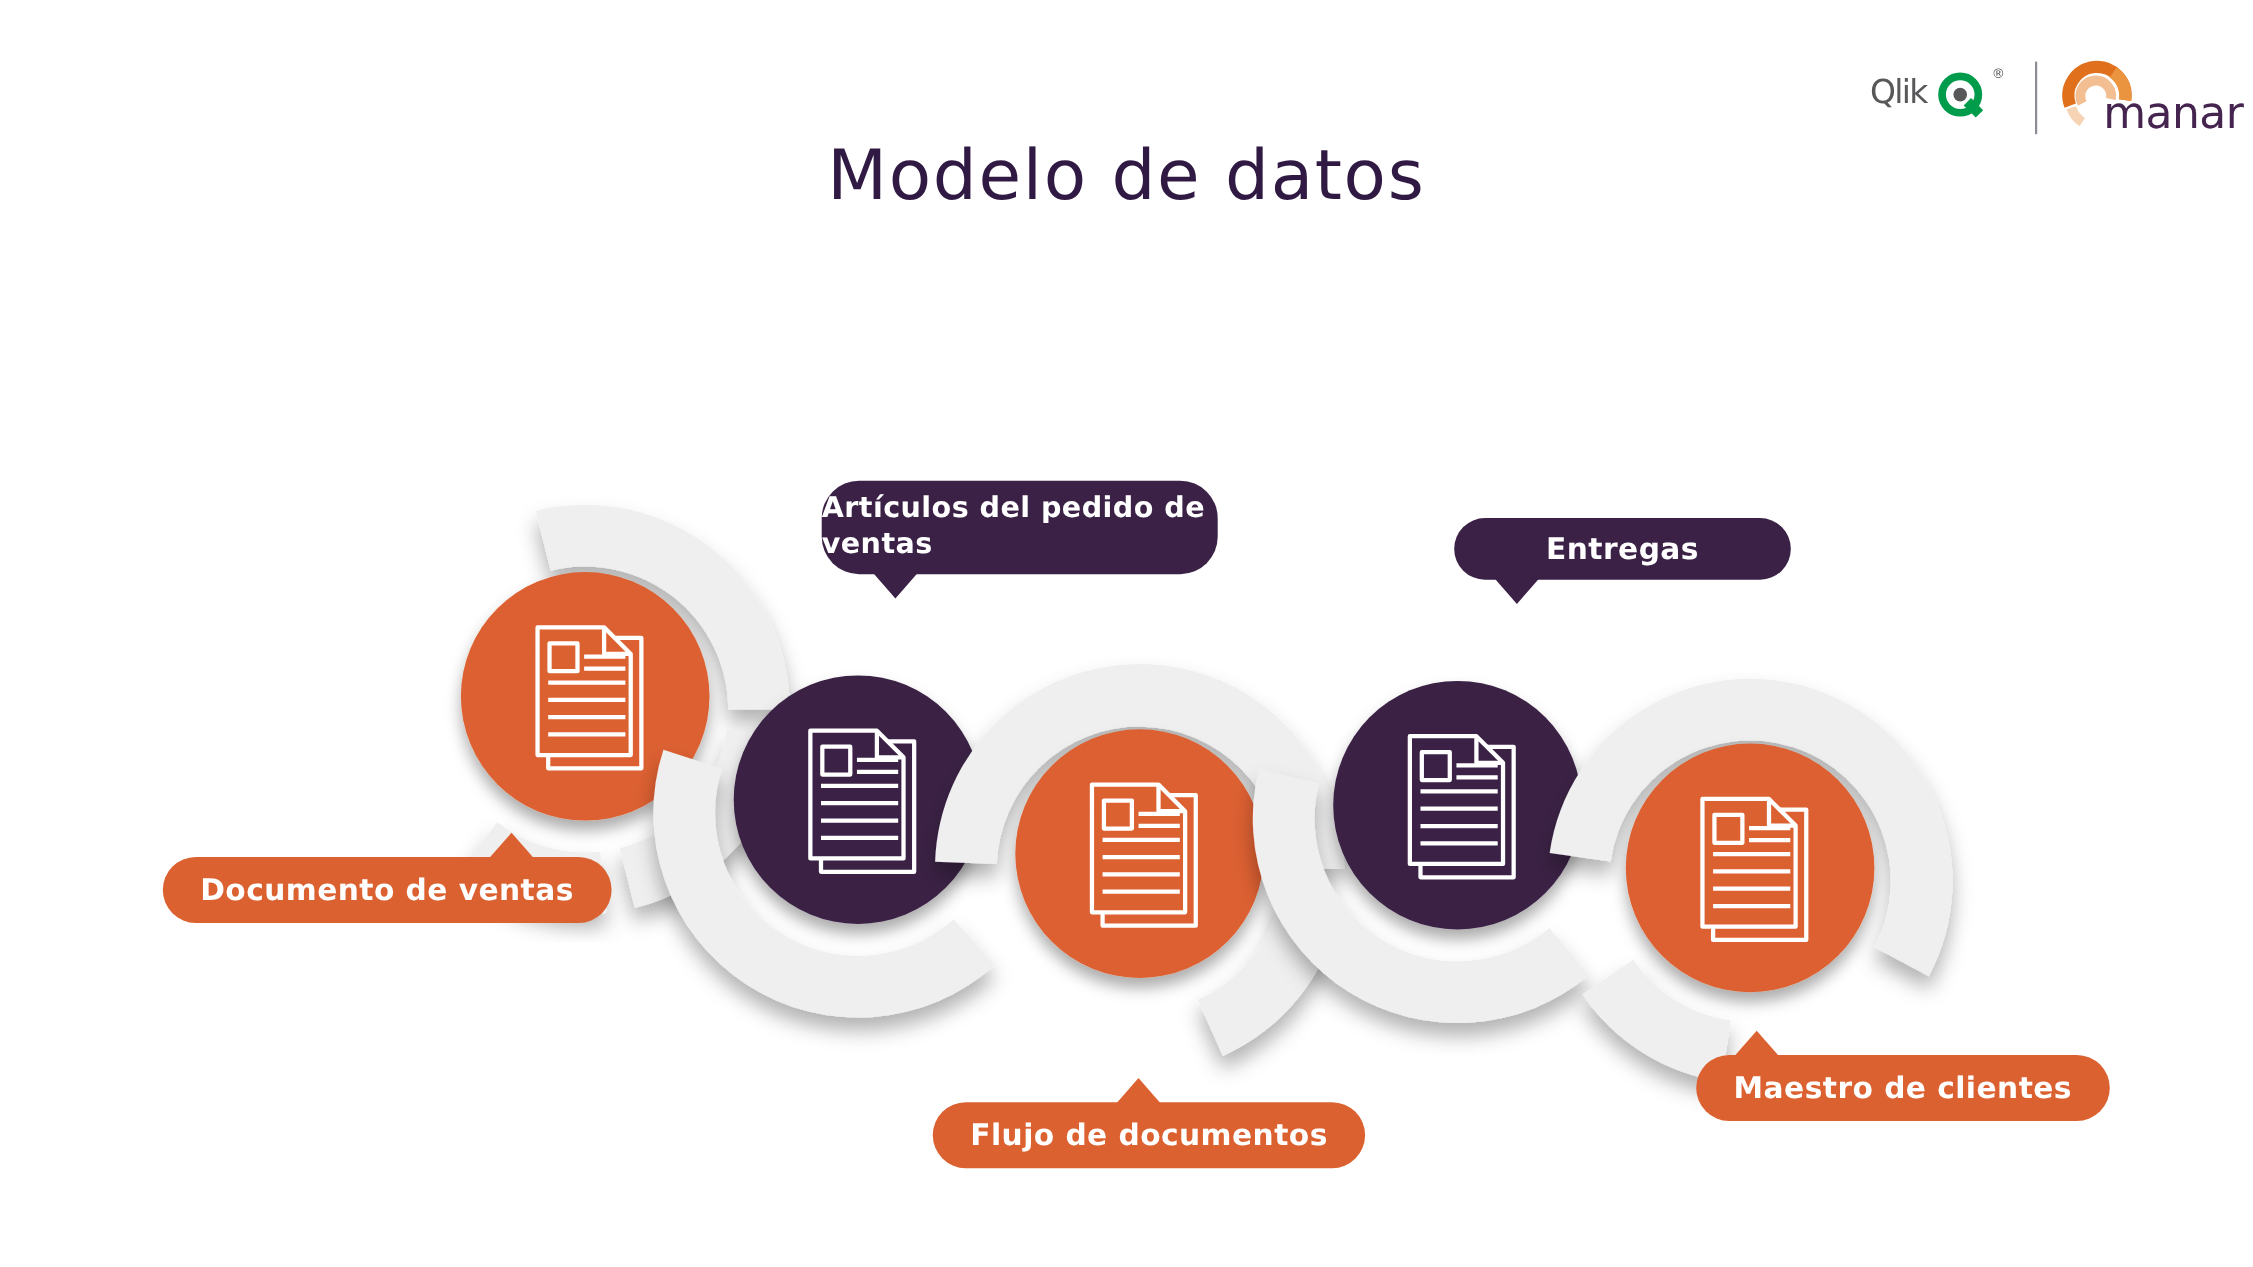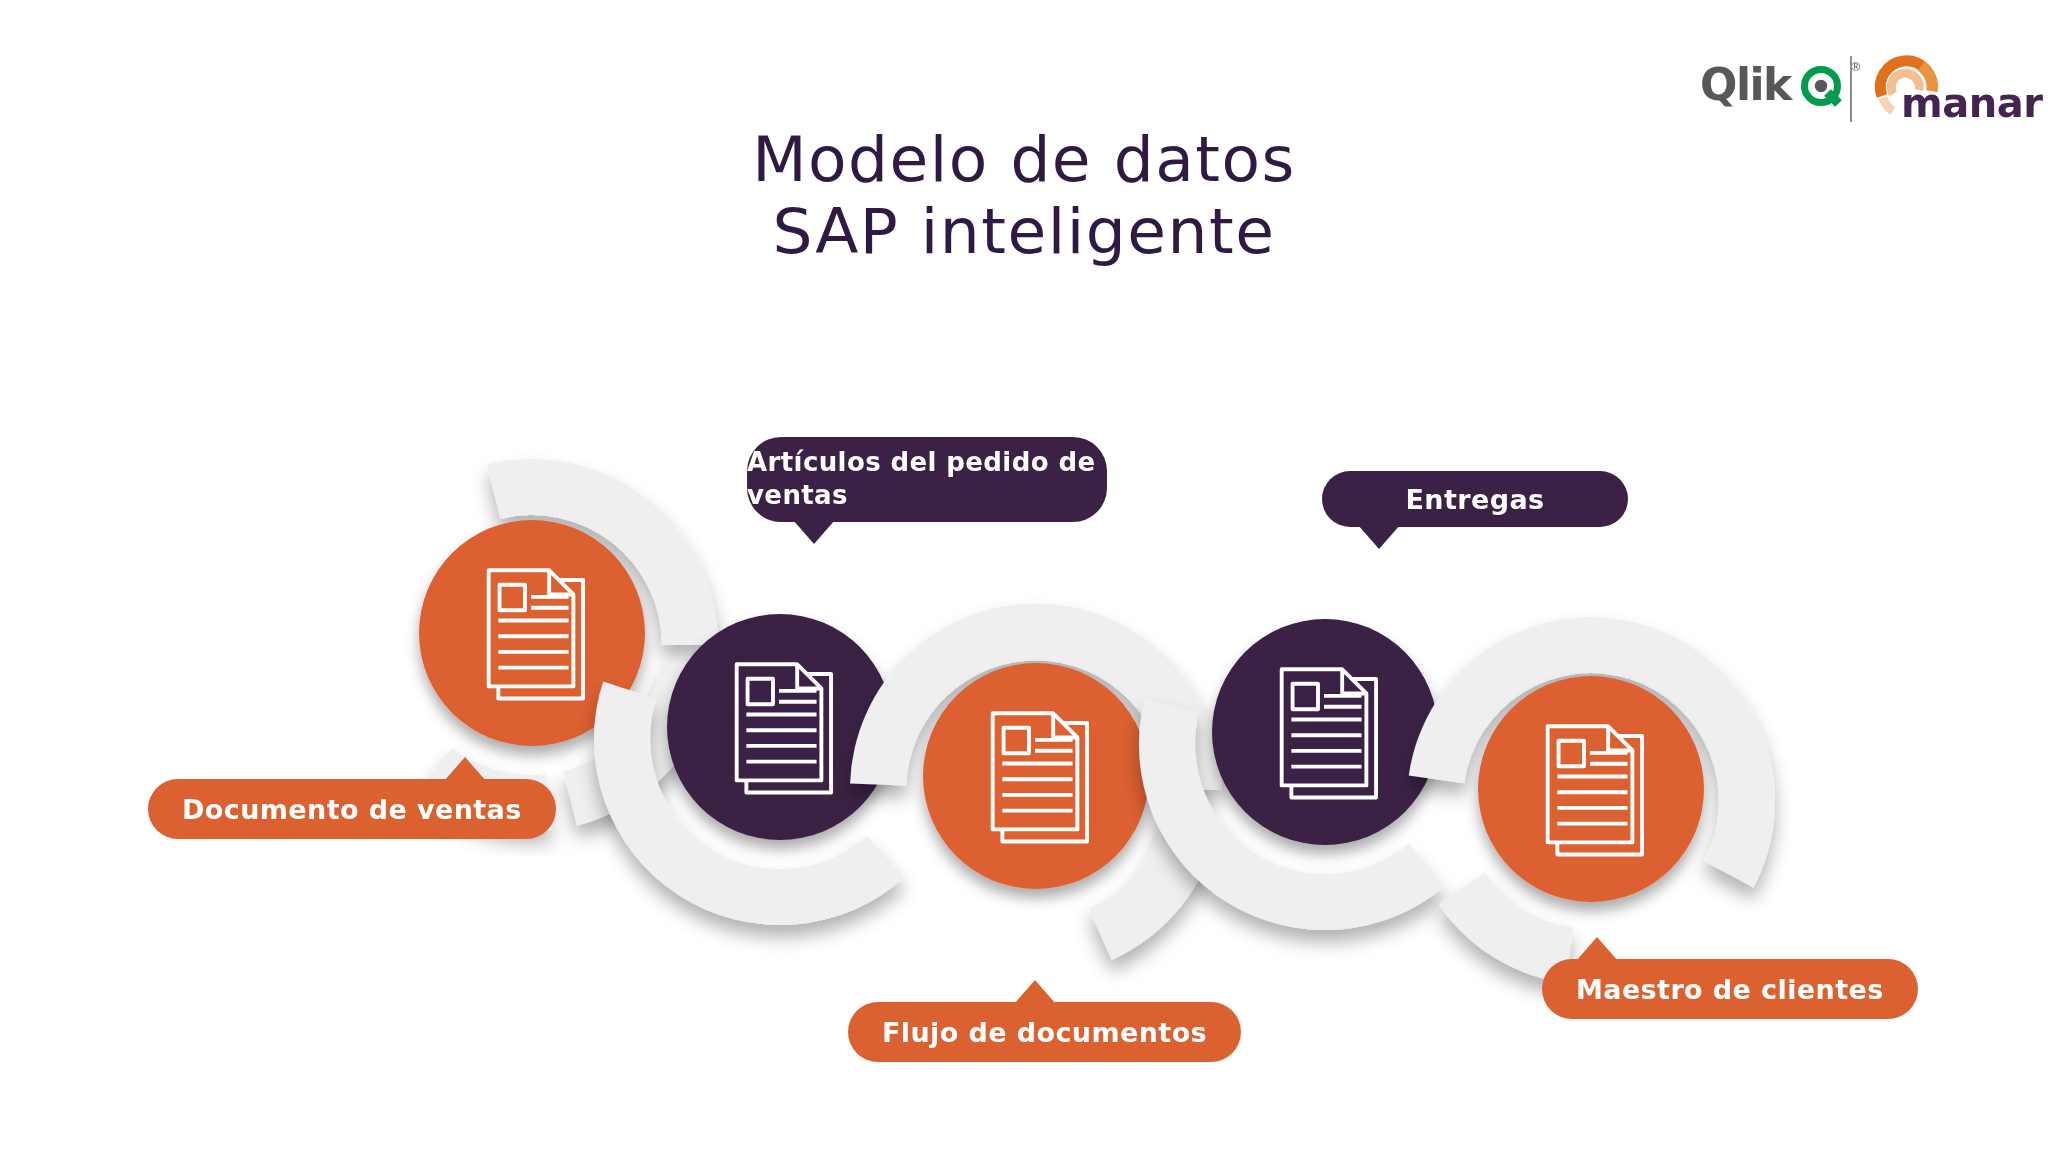--- a/index.html
+++ b/index.html
@@ -26,28 +26,28 @@
   .bubble.multiline{white-space:normal;width:360px;padding:9px 0;font-size:26px;
     line-height:1.28;border-radius:34px;}
   .tail{position:absolute;width:0;height:0;
     border-left:21px solid transparent;border-right:21px solid transparent;}
   .tail.up{border-bottom:24px solid;top:-22px;}
   .tail.down{border-top:24px solid;bottom:-22px;}
   .bubble.orange .tail.up{border-bottom-color:var(--orange,#dc6130);}
   .bubble.purple .tail.down{border-top-color:var(--purple,#3a2145);}
 
   .qlik-logo{position:absolute;left:1700px;top:58px;display:flex;align-items:center;}
-  .qlik-text{font-size:44px;font-weight:bold;letter-spacing:-1.5px;
+  .qlik-text{font-size:30px;font-weight:normal;letter-spacing:-1.5px;
     color:var(--qlik-gray,#58585a);line-height:52px;text-align:right;}
   .qlik-reg{font-size:12px;color:var(--qlik-gray,#58585a);align-self:flex-start;
     margin-left:2px;margin-top:2px;}
   .logo-divider{position:absolute;left:1850px;top:56px;width:2px;height:66px;
     background:var(--divider,#8c8c94);}
   .manar-logo{position:absolute;left:1868px;top:50px;width:176px;height:78px;}
-  .manar-text{position:absolute;left:33px;top:30px;font-size:40px;font-weight:bold;
+  .manar-text{position:absolute;left:44px;top:30px;font-size:40px;font-weight:normal;
     color:var(--manar-purple,#452550);letter-spacing:-.5px;}
   .manar-arcs{position:absolute;left:0;top:0;}
 </style>
 </head>
 <body>
 
 <div class="stage">
 
   <svg id="diagram" viewBox="0 0 2048 1152" xmlns="http://www.w3.org/2000/svg">
     <defs>
@@ -83,21 +83,20 @@
         <use href="#doc-icon" transform="translate(1272,662) scale(1.21)" color="#3a2145"></use>
         <path d="M1408.8,775.4 A184,184 0 1 1 1753.5,887.4 L1704.0,861.1 A128,128 0 1 0 1464.2,783.2 Z" fill="#efeff0" filter="url(#ringShadow)"></path>
         <path d="M1565.4,983.2 A184,184 0 0 1 1438.5,903.9 L1484.9,872.6 A128,128 0 0 0 1573.2,927.8 Z" fill="#efeff0" filter="url(#ringShadow)"></path>
         <circle cx="1591" cy="789" r="113" fill="#dc6130" filter="url(#circShadow)"></circle>
         <use href="#doc-icon" transform="translate(1538,719) scale(1.21)" color="#dc6130"></use>
       </g>
   </svg>
 
   <div class="title">
     <div>Modelo de datos</div>
-    <div>SAP inteligente</div>
   </div>
 
   <div class="bubble orange single" style="left:148px;top:779px;">
     <span class="tail up" style="left:296px;"></span>
     <span>Documento de ventas</span>
   </div>
 
   <div class="bubble purple multiline" style="left:747px;top:437px;">
     <span class="tail down" style="left:46px;"></span>
     <span>Artículos del pedido de ventas</span>

